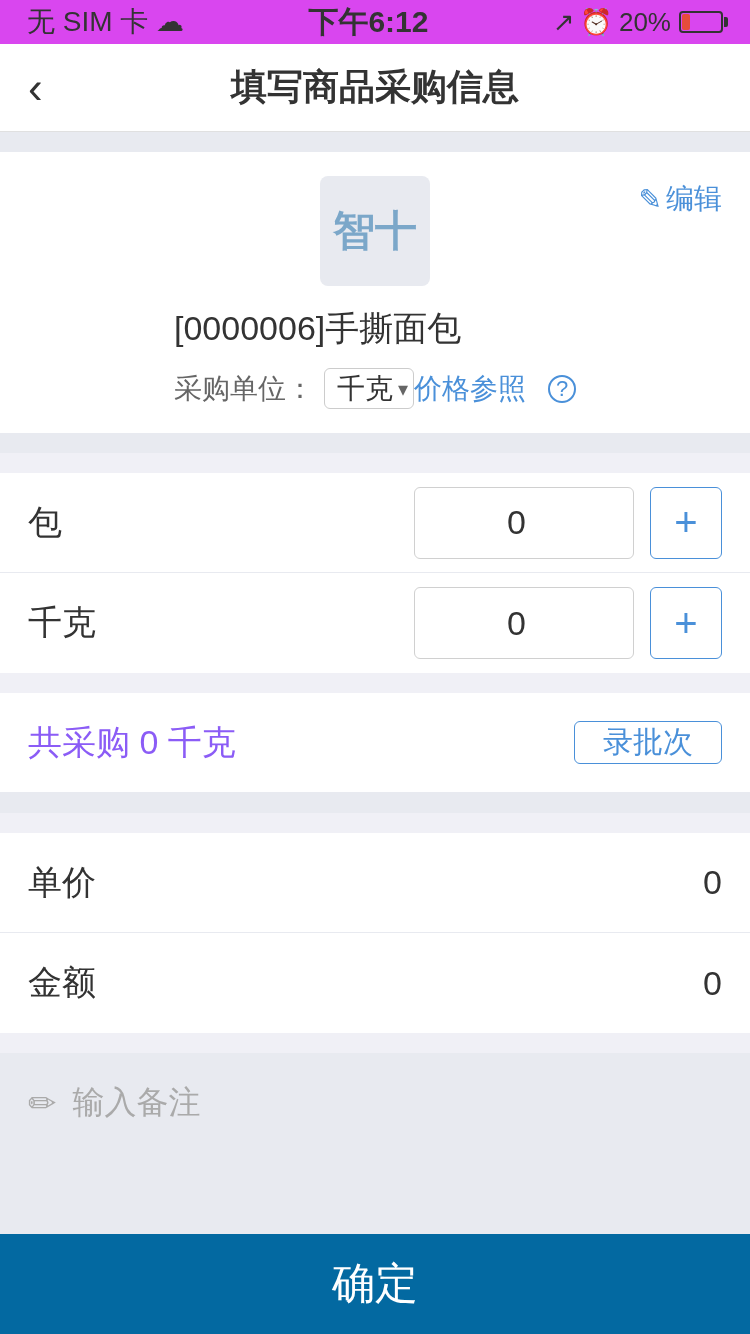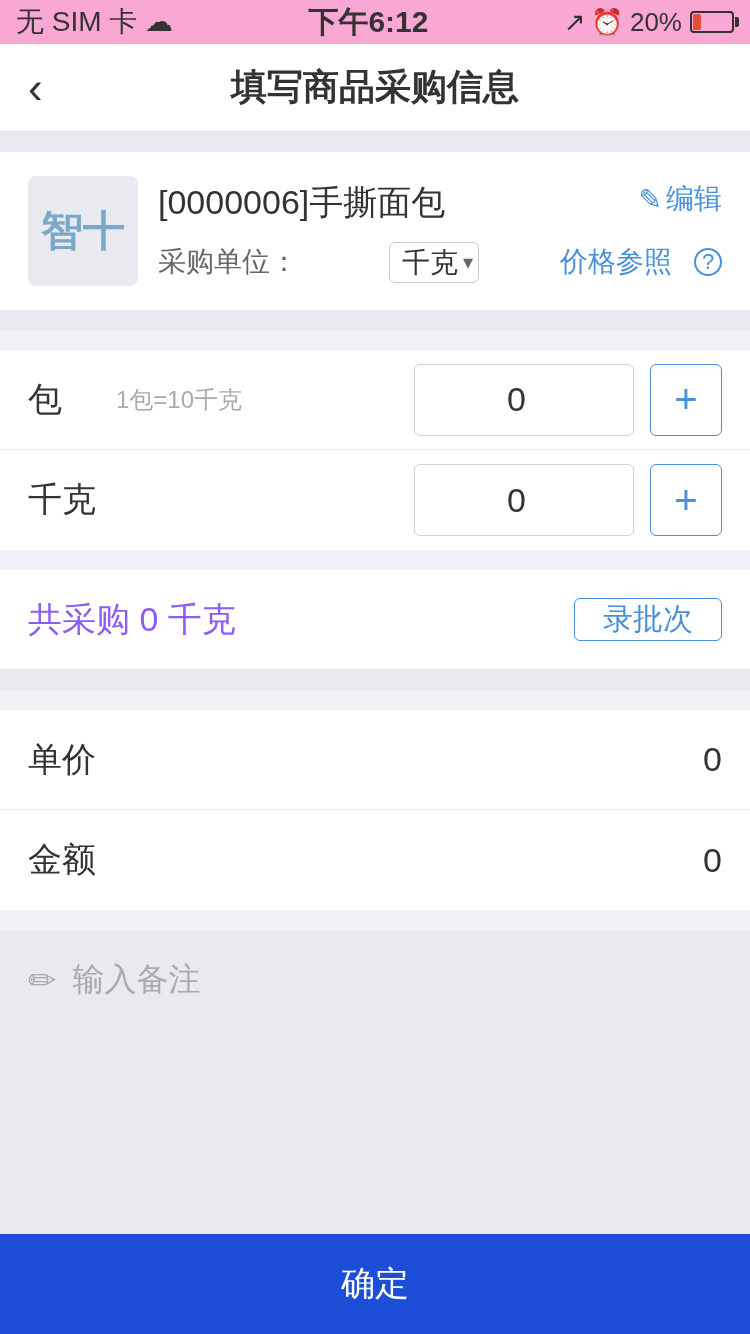--- a/index.html
+++ b/index.html
@@ -9,25 +9,25 @@
       min-height: 1334px;
       font-family: -apple-system, "PingFang SC", "Helvetica Neue", sans-serif;
       background: #f0f0f6;
       font-size: 32px;
       color: #333;
     }
 
     
     .status-bar {
       height: 44px;
-      background: #f9a8d4;
+      background: #d946ef;
       display: flex;
       align-items: center;
       justify-content: space-between;
-      padding: 0 16px;
+      padding: 0 27px;
       font-size: 28px;
       font-weight: 500;
     }
     .status-left { display: flex; align-items: center; gap: 8px; }
     .status-center { font-size: 30px; font-weight: 600; text-align: right; }
     .status-right { display: flex; align-items: center; gap: 6px; font-size: 26px; }
     .battery-icon {
       display: inline-block;
       width: 44px;
       height: 22px;
@@ -85,20 +85,21 @@
       background: #e8eaf0;
     }
 
     
     .product-card {
       background: #fff;
       padding: 24px 28px;
       display: flex;
       align-items: center;
       gap: 20px;
+      flex-direction: column;
     }
     .product-image {
       width: 110px;
       height: 110px;
       background: #e8eaf0;
       border-radius: 8px;
       display: flex;
       align-items: center;
       justify-content: center;
       flex-shrink: 0;
@@ -314,23 +315,23 @@
       min-height: 380px;
     }
 
     
     .confirm-btn {
       position: fixed;
       bottom: 0;
       left: 0;
       width: 750px;
       height: 100px;
-      background: #1d4ed8;
+      background: #0369a1;
       color: #fff;
-      font-size: 34px;
+      font-size: 43px;
       font-weight: 500;
       border: none;
       cursor: pointer;
       display: flex;
       align-items: center;
       justify-content: center;
     }
 
     .product-card-wrapper {
       position: relative;
@@ -391,21 +392,20 @@
     <span>编辑</span>
   </div>
 </div>
 
 <div class="divider-section"></div>
 
 <div class="input-section">
 
   <div class="input-row">
     <span class="input-label">包</span>
-    <span class="input-sublabel">1包=10千克</span>
     <div class="input-field-wrapper">
       <input class="input-number" type="number" value="0" style="">
       <div class="plus-btn">
         <span>+</span>
       </div>
     </div>
   </div>
 
   <div class="input-row">
     <span class="input-label">千克</span>

